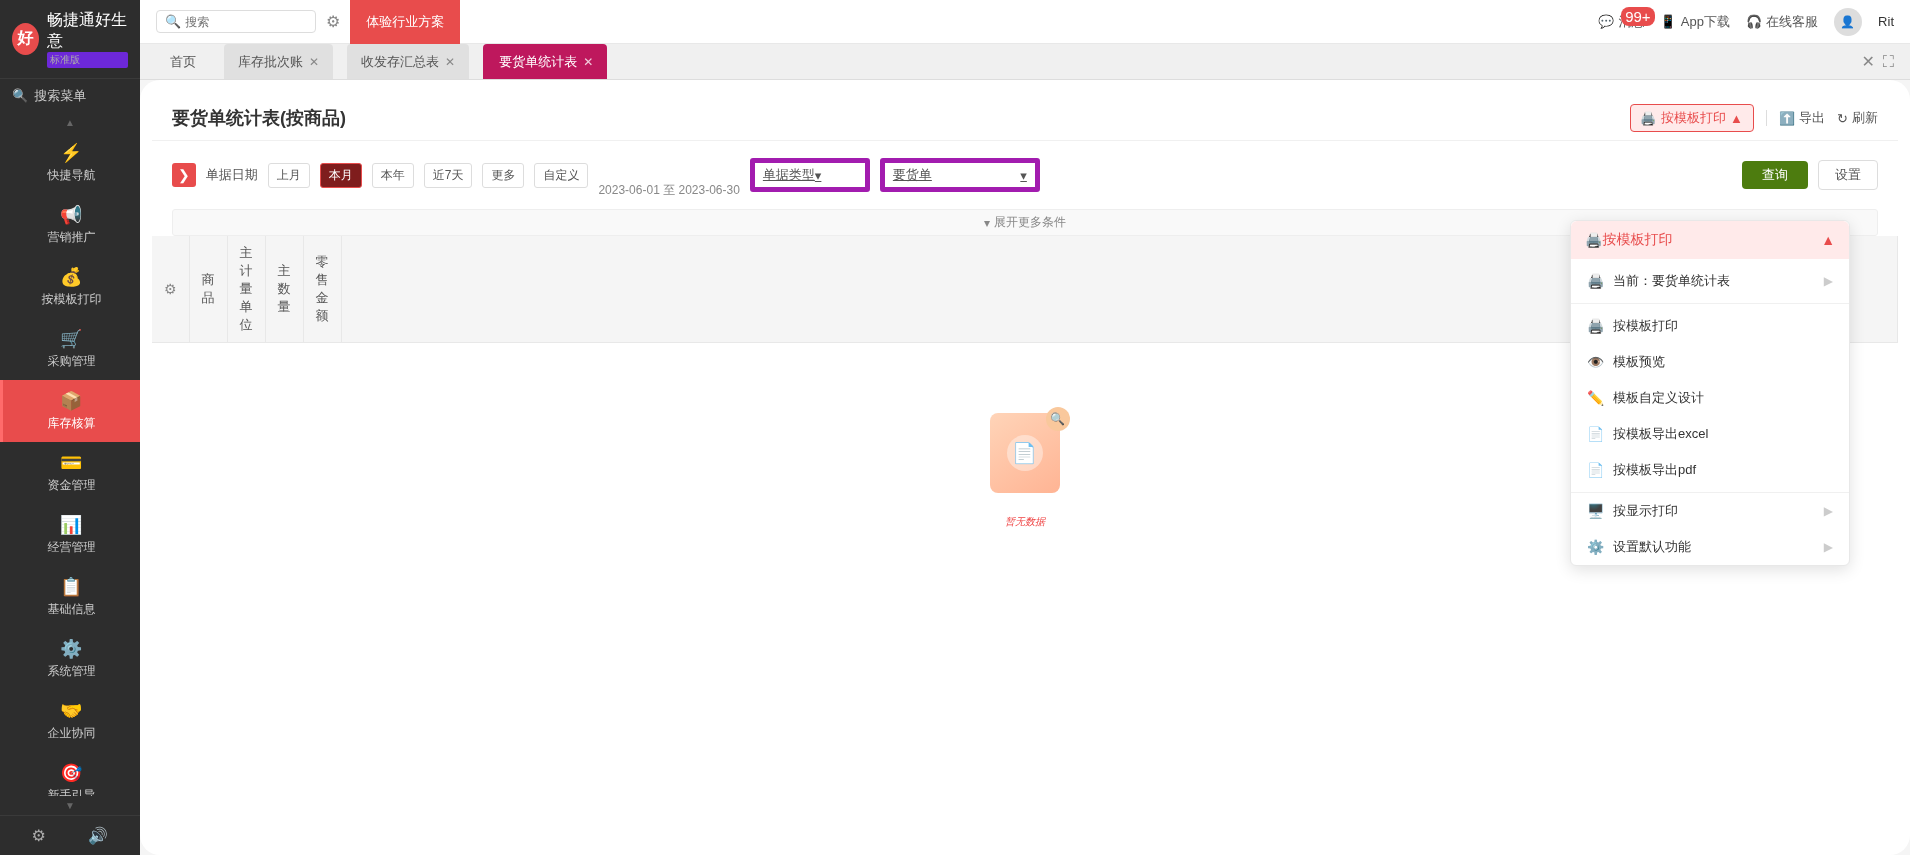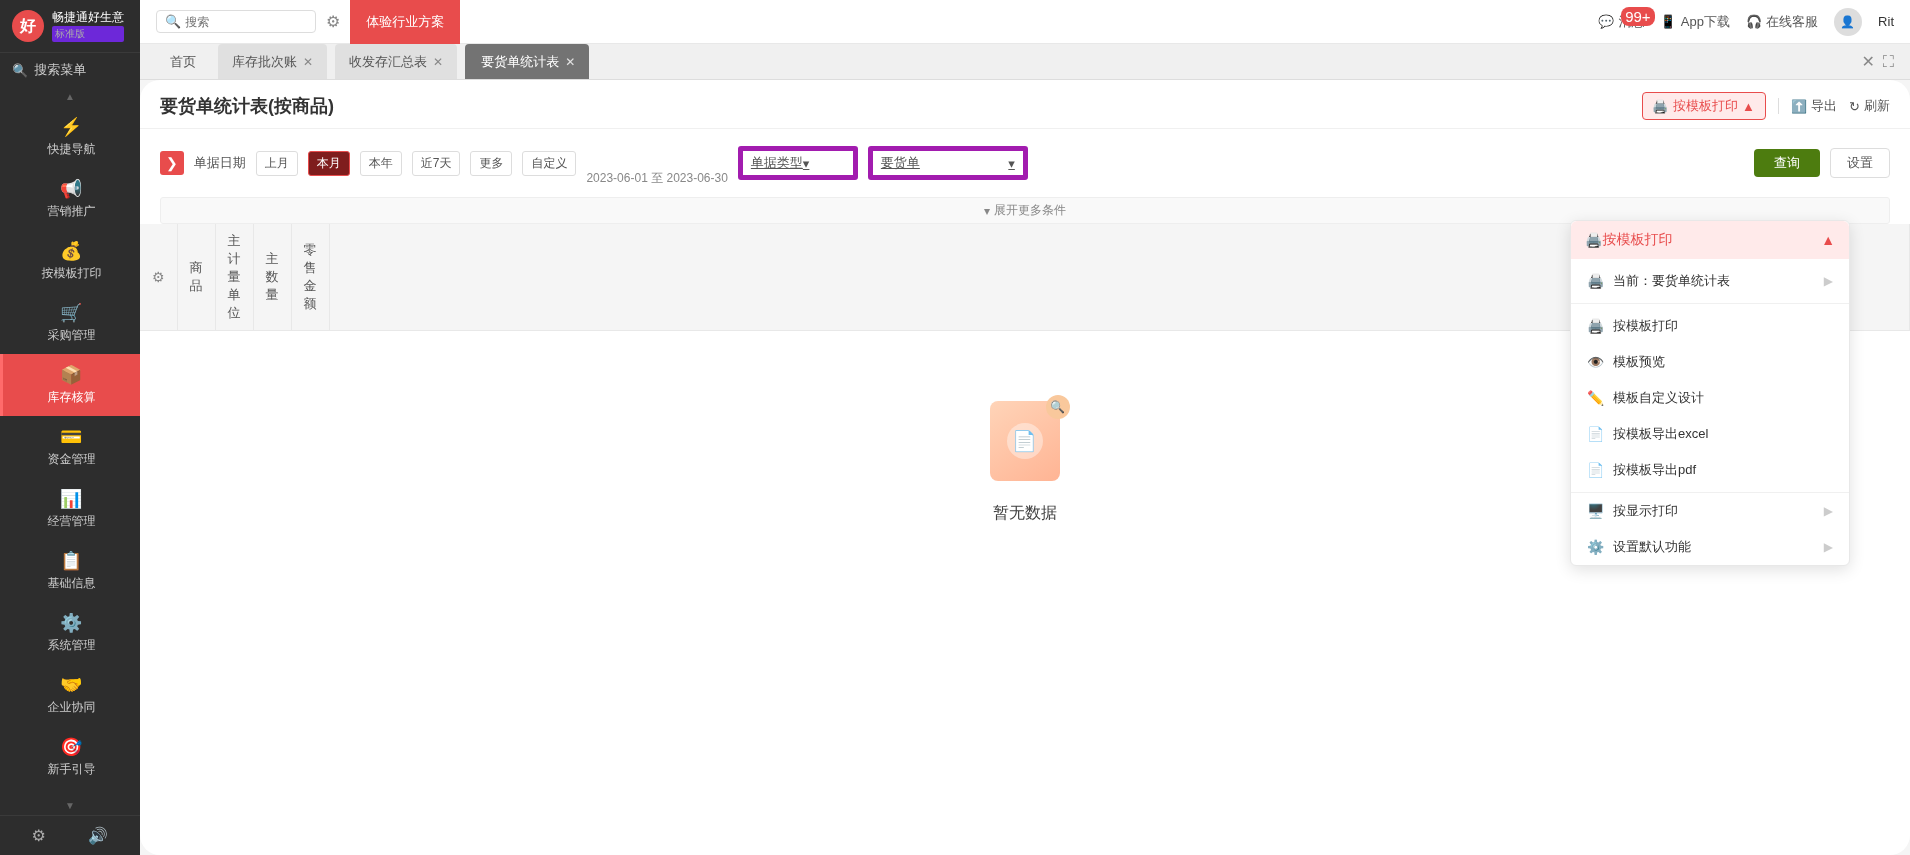--- a/index.html
+++ b/index.html
@@ -22,21 +22,21 @@
       border-bottom: 1px solid #3a3a3a;
       gap: 8px;
     }
     .logo-icon {
       width: 32px; height: 32px;
       background: #e84c4c;
       border-radius: 50%;
       display: flex; align-items: center; justify-content: center;
       color: white; font-size: 16px; font-weight: bold;
     }
-    .logo-text { font-size: 12px; color: #fff; line-height: 1.3; }
+    .logo-text { font-size: 16px; color: #fff; line-height: 1.3; }
     .logo-tag { font-size: 10px; color: #aaa; background: #6d28d9; padding: 1px 3px; border-radius: 2px; }
 
     .sidebar-search {
       display: flex;
       align-items: center;
       padding: 8px 12px;
       gap: 6px;
       cursor: pointer;
       color: #ccc;
       font-size: 13px;
@@ -130,45 +130,45 @@
     .avatar { width: 28px; height: 28px; border-radius: 50%; background: #ddd; display: flex; align-items: center; justify-content: center; font-size: 12px; }
 
     
     .tabs-bar {
       background: #f0f0f0;
       display: flex;
       align-items: center;
       padding: 0 16px;
       border-bottom: 1px solid #ddd;
       height: 36px;
-      gap: 8px;
+      gap: 14px;
     }
     .tab {
       display: flex;
       align-items: center;
       padding: 6px 14px;
       border-radius: 4px 4px 0 0;
       font-size: 13px;
       cursor: pointer;
       background: #e0e0e0;
       color: #555;
       gap: 6px;
       height: 100%;
     }
-    .tab.active { background: #737373; color: white; padding-left: 16px; }
+    .tab.active { background: #be185d; color: white; padding-left: 16px; }
     .tab-close { font-size: 12px; color: #888; cursor: pointer; }
     .tab.active .tab-close { color: rgba(255,255,255,0.8); }
     .tab-home { background: transparent; color: #555; }
 
     
     .page-content {
       flex: 1;
       background: #fff;
       overflow: auto;
-      padding: 0;
+      padding: 12px;
       position: relative;
       border-radius: 20px;
     }
 
     
     .page-header {
       display: flex;
       align-items: center;
       justify-content: space-between;
       padding: 12px 20px 8px;
@@ -277,21 +277,21 @@
       flex-direction: column;
       align-items: center;
       justify-content: center;
       padding: 60px 20px;
       gap: 12px;
     }
     .empty-icon {
       width: 100px; height: 100px;
       position: relative;
     }
-    .empty-text { color: #404040; font-size: 16px; }
+    .empty-text { color: #ef4444; font-size: 10px; font-style: italic; }
 
     
     .dropdown-overlay {
       position: absolute;
       top: 140px; right: 60px;
       width: 280px;
       background: white;
       border: 1px solid #e8e8e8;
       border-radius: 6px;
       box-shadow: 0 4px 16px rgba(0,0,0,0.12);

